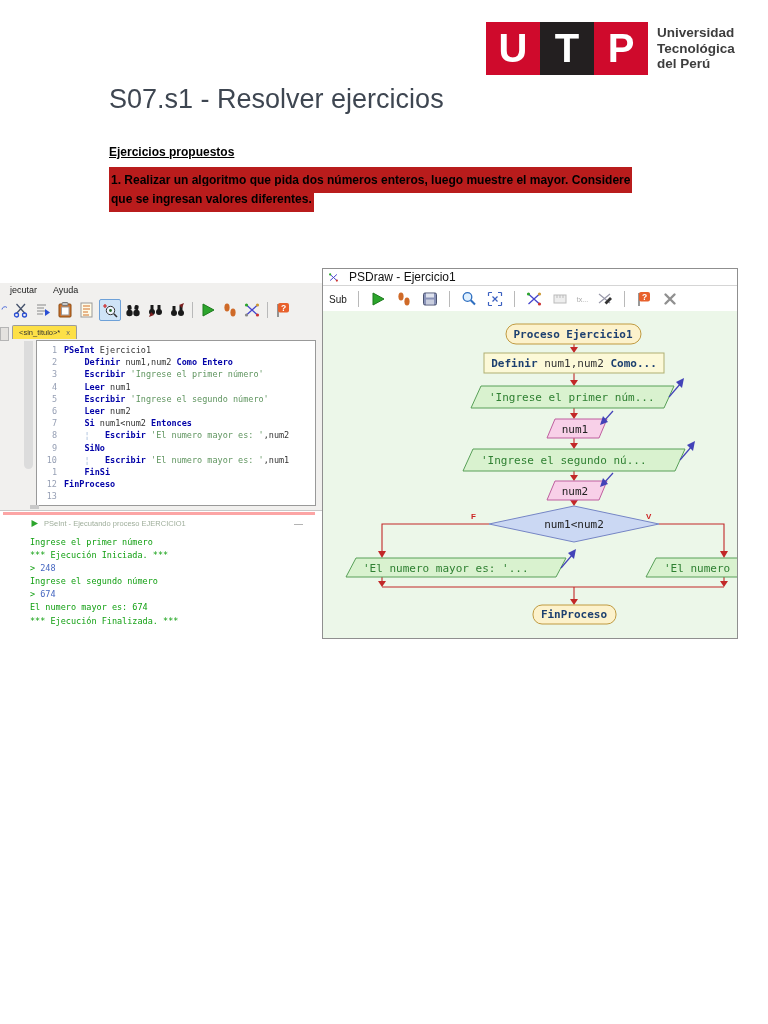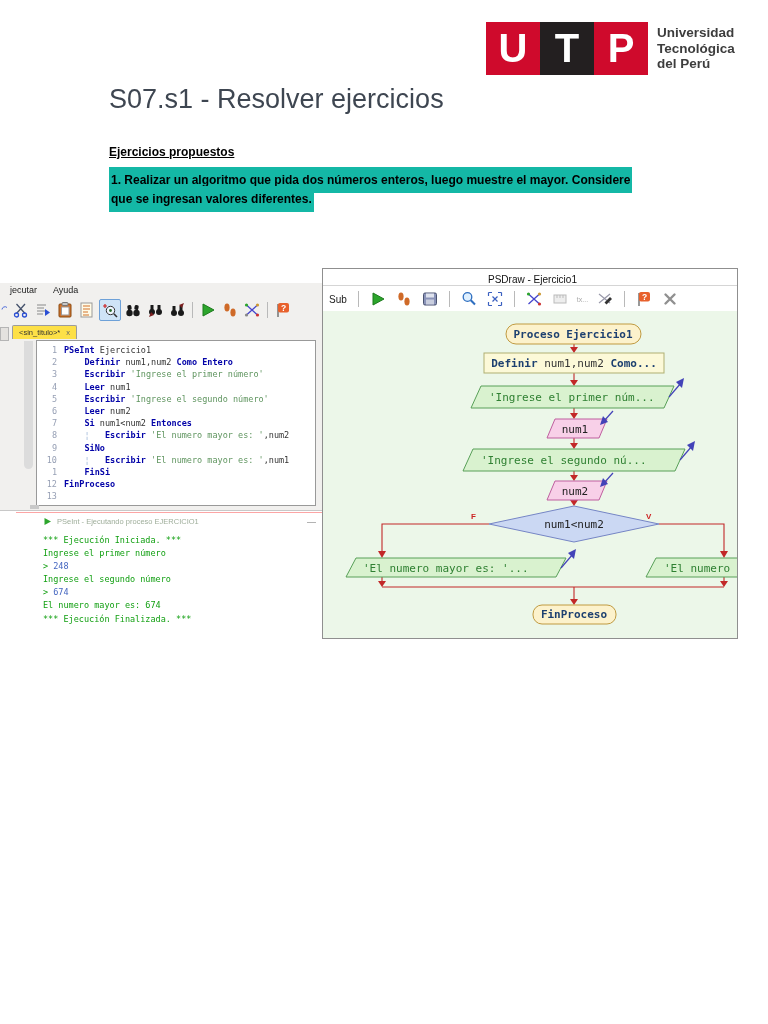--- a/index.html
+++ b/index.html
@@ -12,21 +12,21 @@
   .logo-block{width:54px;height:53px;display:flex;align-items:center;justify-content:center;
               color:#fff;font-weight:bold;font-size:40px;line-height:53px;}
   .logo-name{font-weight:bold;font-size:13.5px;line-height:1.18;color:#3d3d3d;}
 
   
   .doc-title{position:absolute;left:109px;top:84px;font-size:27px;color:#3e4651;}
   .doc-heading{position:absolute;left:109px;top:145px;font-size:12px;font-weight:bold;
                text-decoration:underline;color:#000;}
   .doc-para{position:absolute;left:109px;top:171px;width:536px;font-size:12px;
             font-weight:bold;line-height:1.6;color:#000;}
-  .hl{background:#14b8a6;padding:6px 2px;-webkit-box-decoration-break:clone;box-decoration-break:clone;}
+  .hl{background:#b91c1c;padding:6px 2px;-webkit-box-decoration-break:clone;box-decoration-break:clone;}
 
   
   .ide{position:absolute;left:0;top:283px;width:322px;height:227px;background:#f1f0ee;
        border-right:1px solid #a0a0a0;border-bottom:1px solid #c8c8c8;}
   .menubar{height:14px;display:flex;gap:16px;align-items:center;padding-left:10px;
            font-size:9px;color:#222;}
   .ide-toolbar{height:25px;display:flex;align-items:center;gap:2px;padding-left:0;}
   .tbtn{width:20px;height:20px;display:flex;align-items:center;justify-content:center;flex:none;}
   .tbtn.sel{background:#cfe4f7;border:1px solid #6ea1d8;border-radius:2px;}
   .sep{width:1px;height:16px;background:#b9b9b9;margin:0 3px;flex:none;}
@@ -40,36 +40,36 @@
   .code{position:absolute;left:36px;top:57px;right:6px;bottom:4px;background:#fff;
         border:1px solid #999;overflow:hidden;padding-top:3px;}
   .crow{display:flex;font:8.5px/12.2px "DejaVu Sans Mono",monospace;white-space:pre;}
   .lnum{width:20px;flex:none;text-align:right;padding-right:7px;color:#97a0b5;}
   .sg-kw{color:#0303a8;font-weight:bold;}
   .sg-var{color:#333;}
   .sg-str{color:#5e945e;}
   .sg-gd{color:#9db6d8;}
 
   
-  .console{position:absolute;left:16px;top:512px;width:312px;height:122px;background:#fff;
-           border-top:1px solid #fca5a5;}
+  .console{position:absolute;left:3px;top:512px;width:312px;height:122px;background:#fff;
+           border-top:3px solid #fca5a5;}
   .scroll-frag{position:absolute;left:30px;top:505px;width:9px;height:4px;background:#c9c9c9;}
   .console-title{display:flex;align-items:center;gap:5px;height:17px;padding-left:27px;}
   .console-title-text{flex:1;font-size:7.5px;color:#9fae9b;}
   .console-min{color:#8a8a8a;font-size:9px;padding-right:12px;}
   .console-body{padding-left:27px;padding-top:4px;}
   .cline{font:8.5px/13.1px "DejaVu Sans Mono",monospace;white-space:pre;}
   .sg-out{color:#13a013;}
   .sg-in{color:#4566c0;}
 
   
   .psdraw{position:absolute;left:322px;top:268px;width:416px;height:371px;background:#fff;
           border:1px solid #8f8f8f;box-sizing:border-box;}
-  .pd-title{height:16px;border-bottom:1px solid #d5d5d5;display:flex;align-items:center;gap:4px;
-            padding-left:5px;font-size:10px;color:#111;flex-direction:column;}
+  .pd-title{height:16px;border-bottom:1px solid #d5d5d5;display:flex;align-items:center;gap:10px;
+            padding-left:5px;font-size:12px;color:#111;}
   .pd-toolbar{height:26px;display:flex;align-items:center;gap:6px;padding-left:4px;}
   .pd-sub{font-size:10px;color:#222;padding:0 2px;}
   .pd-tx{font-size:7px;color:#aaa;padding:0 1px;}
   .pd-canvas{position:absolute;left:0;right:0;top:42px;bottom:0;background:#ecf7e9;overflow:hidden;}
   .fc-text{font-family:"DejaVu Sans Mono",monospace;font-size:11px;}
   .fc-node{cursor:default;}
   .icon{display:block;}
 </style>
 </head>
 <body>
@@ -224,22 +224,22 @@
 <div class="scroll-frag"></div>
 <div class="console">
   <div class="console-title">
     <svg class="icon" width="9" height="9" viewBox="0 0 18 18">
         <path d="M3 2 L16 9 L3 16 Z" fill="#2ca52c"></path>
       </svg>
     <span class="console-title-text">PSeInt - Ejecutando proceso EJERCICIO1</span>
     <span class="console-min">—</span>
   </div>
   <div class="console-body">
+      <div class="cline"><span class="sg-out">Ingrese el primer número</span></div>
       <div class="cline"><span class="sg-out">*** Ejecución Iniciada. ***</span></div>
-      <div class="cline"><span class="sg-out">Ingrese el primer número</span></div>
       <div class="cline"><span class="sg-out">&gt; </span><span class="sg-in">248</span></div>
       <div class="cline"><span class="sg-out">Ingrese el segundo número</span></div>
       <div class="cline"><span class="sg-out">&gt; </span><span class="sg-in">674</span></div>
       <div class="cline"><span class="sg-out">El numero mayor es: 674</span></div>
       <div class="cline"><span class="sg-out">*** Ejecución Finalizada. ***</span></div>
     </div>
 </div>
 
 <div class="psdraw">
   <div class="pd-title">

